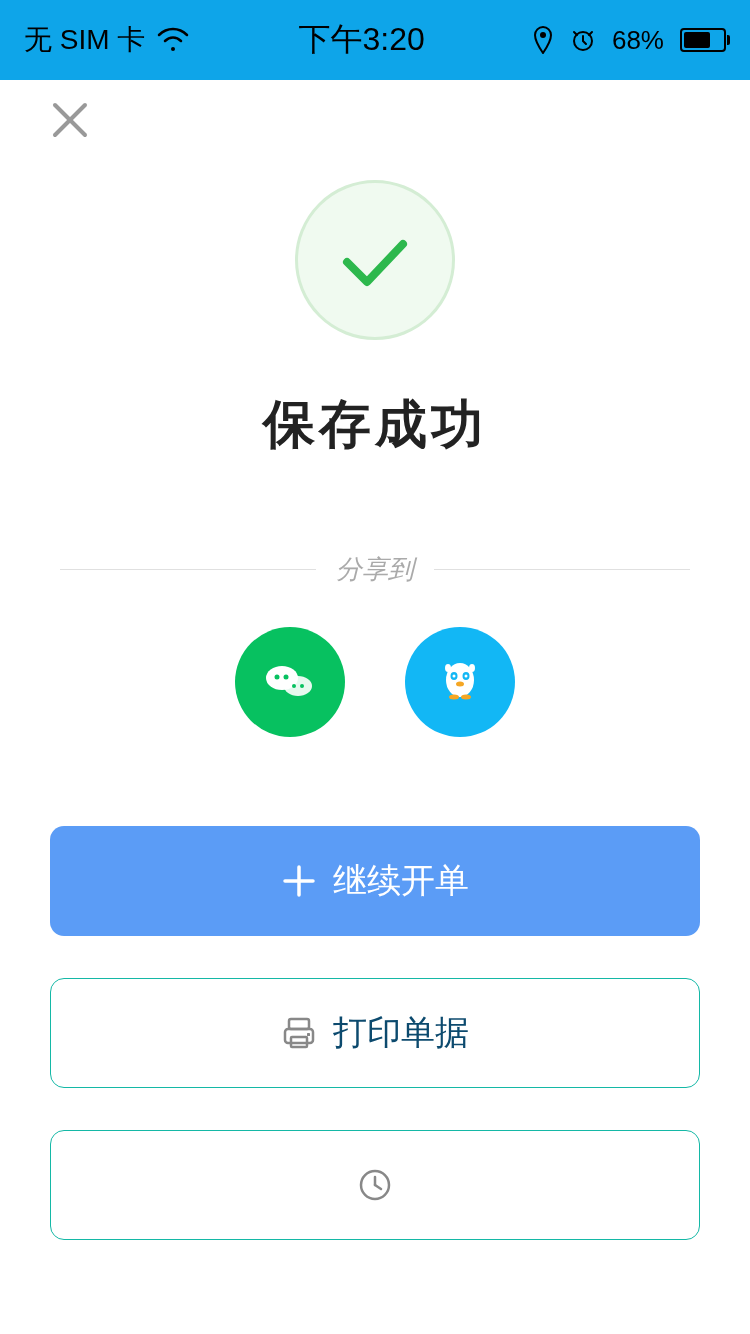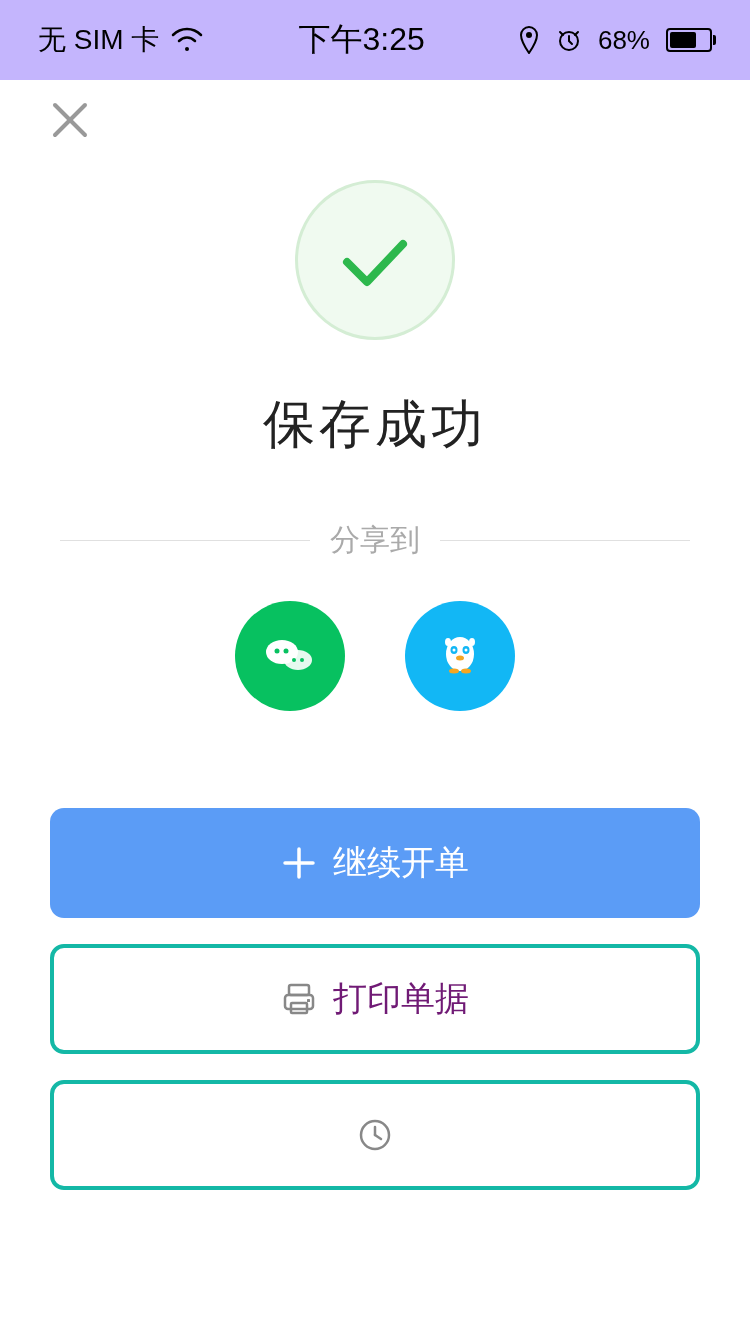--- a/index.html
+++ b/index.html
@@ -17,22 +17,22 @@
       position: relative;
     }
 
     
     .status-bar {
       width: 100%;
       height: 80px;
       display: flex;
       align-items: center;
       justify-content: space-between;
-      padding: 0 38px;
-      background: #c4b5fd;
+      padding: 0 24px;
+      background: #0ea5e9;
     }
 
     .status-left {
       display: flex;
       align-items: center;
       gap: 10px;
       font-size: 28px;
       color: #000;
     }
 
@@ -126,45 +126,46 @@
     }
 
     .success-circle svg {
       width: 80px;
       height: 80px;
     }
 
     
     .success-title {
       font-size: 52px;
-      font-weight: 400;
+      font-weight: 700;
       color: #222;
-      margin-bottom: 60px;
+      margin-bottom: 92px;
       letter-spacing: 4px;
     }
 
     
     .share-divider {
       width: 100%;
       display: flex;
       align-items: center;
       padding: 0 60px;
       margin-bottom: 40px;
     }
 
     .share-divider .line {
       flex: 1;
       height: 1px;
       background: #e0e0e0;
     }
 
     .share-divider .text {
-      font-size: 30px;
+      font-size: 26px;
       color: #aaa;
       padding: 0 20px;
+      font-style: italic;
     }
 
     
     .share-icons {
       display: flex;
       gap: 60px;
       margin-bottom: 80px;
     }
 
     .share-icon-btn {
@@ -184,22 +185,21 @@
     .share-icon-btn.qq {
       background: #12b7f5;
     }
 
     
     .actions {
       width: 100%;
       padding: 9px 50px;
       display: flex;
       flex-direction: column;
-      gap: 26px;
-      margin-top: 8px;
+      gap: 42px;
     }
 
     .action-btn {
       width: 100%;
       height: 110px;
       border-radius: 14px;
       display: flex;
       align-items: center;
       justify-content: center;
       gap: 16px;
@@ -208,43 +208,43 @@
       border: none;
     }
 
     .action-btn.primary {
       background: #5b9cf6;
       color: #ffffff;
     }
 
     .action-btn.secondary {
       background: #ffffff;
-      color: #701a75;
-      border: 4px solid #14b8a6;
+      color: #0c4a6e;
+      border: 1px solid #14b8a6;
     }
 
     .action-btn svg {
       width: 36px;
       height: 36px;
     }
   </style>
 </head>
 <body>
 
 <div class="status-bar">
   <div class="status-left">
     <span>无 SIM 卡 </span>
 
     <svg width="36" height="26" viewBox="0 0 36 26" fill="none">
       <path d="M18 20a2 2 0 1 1 0 4 2 2 0 0 1 0-4z" fill="#000"></path>
       <path d="M10 14c2.2-2.2 5.2-3.5 8-3.5s5.8 1.3 8 3.5" stroke="#000" stroke-width="2.5" fill="none" stroke-linecap="round"></path>
       <path d="M4 8C7.6 4.4 12.6 2 18 2s10.4 2.4 14 6" stroke="#000" stroke-width="2.5" fill="none" stroke-linecap="round"></path>
     </svg>
   </div>
-  <div class="status-center">下午3:25</div>
+  <div class="status-center">下午3:20</div>
   <div class="status-right">
 
     <svg width="22" height="28" viewBox="0 0 22 28" fill="none">
       <path d="M11 1C6.6 1 3 4.6 3 9c0 6.4 8 18 8 18s8-11.6 8-18c0-4.4-3.6-8-8-8z" stroke="#000" stroke-width="2" fill="none"></path>
       <circle cx="11" cy="9" r="3" fill="#000"></circle>
     </svg>
 
     <svg width="26" height="28" viewBox="0 0 26 28" fill="none">
       <circle cx="13" cy="15" r="9" stroke="#000" stroke-width="2" fill="none"></circle>
       <path d="M13 10v5l3 3" stroke="#000" stroke-width="2" stroke-linecap="round"></path>

